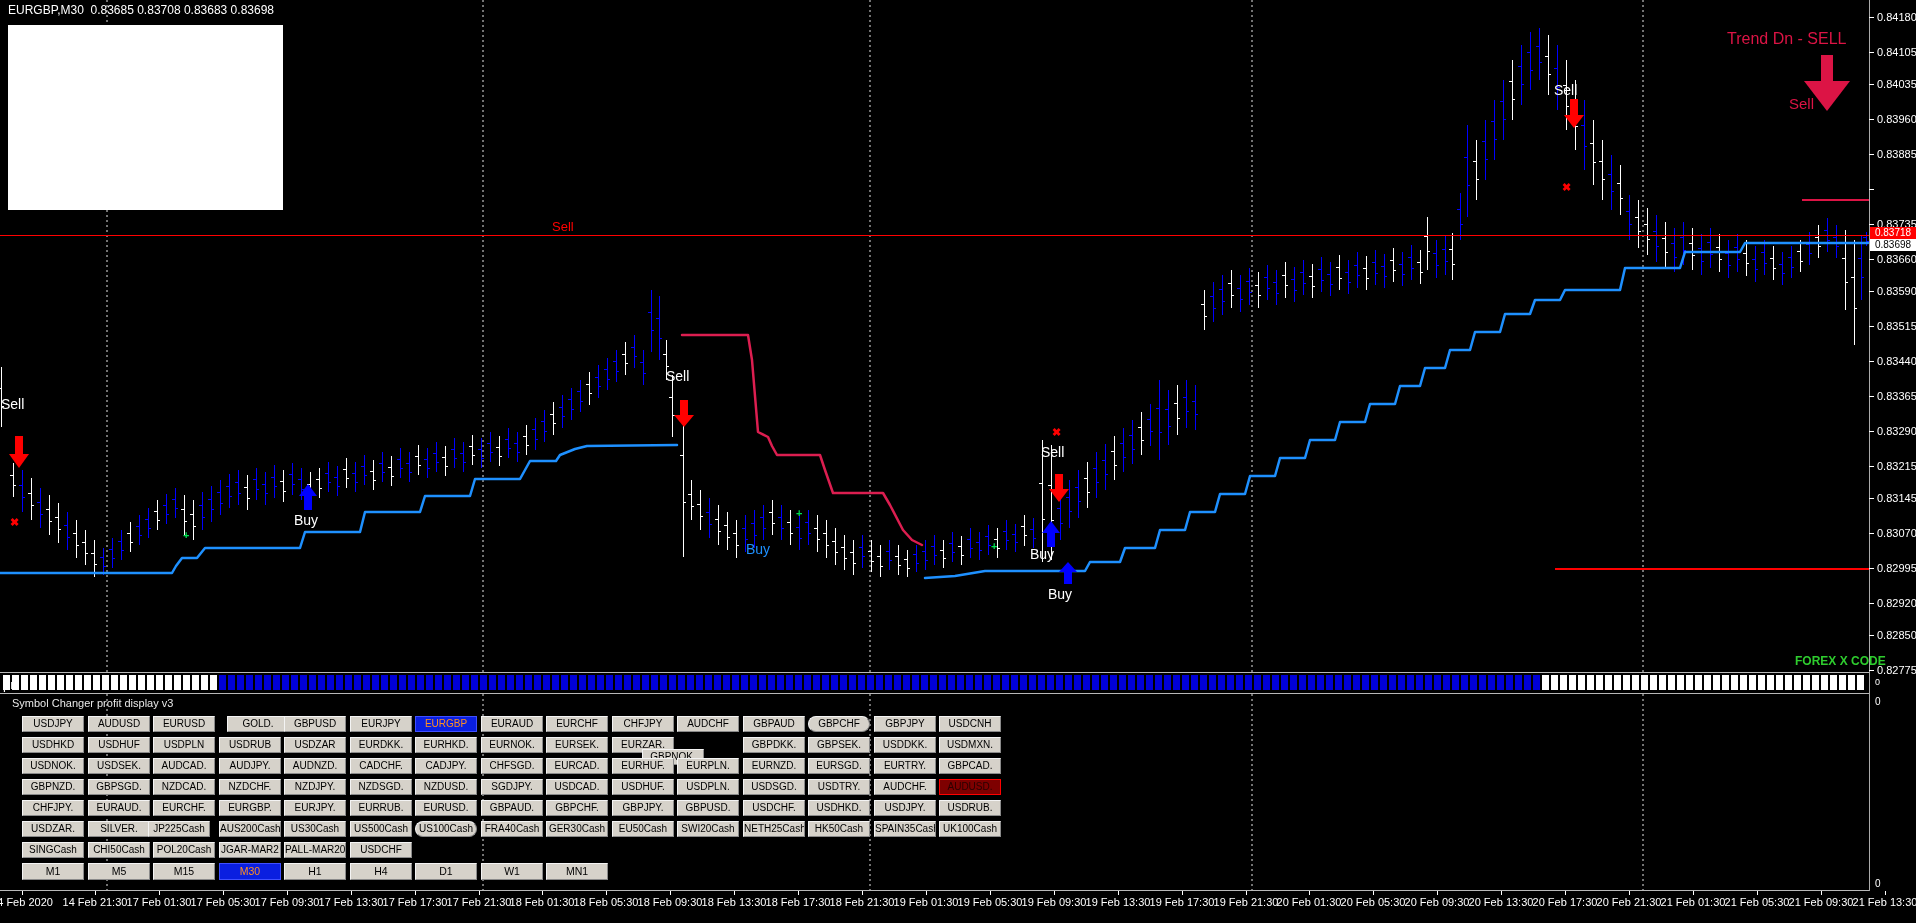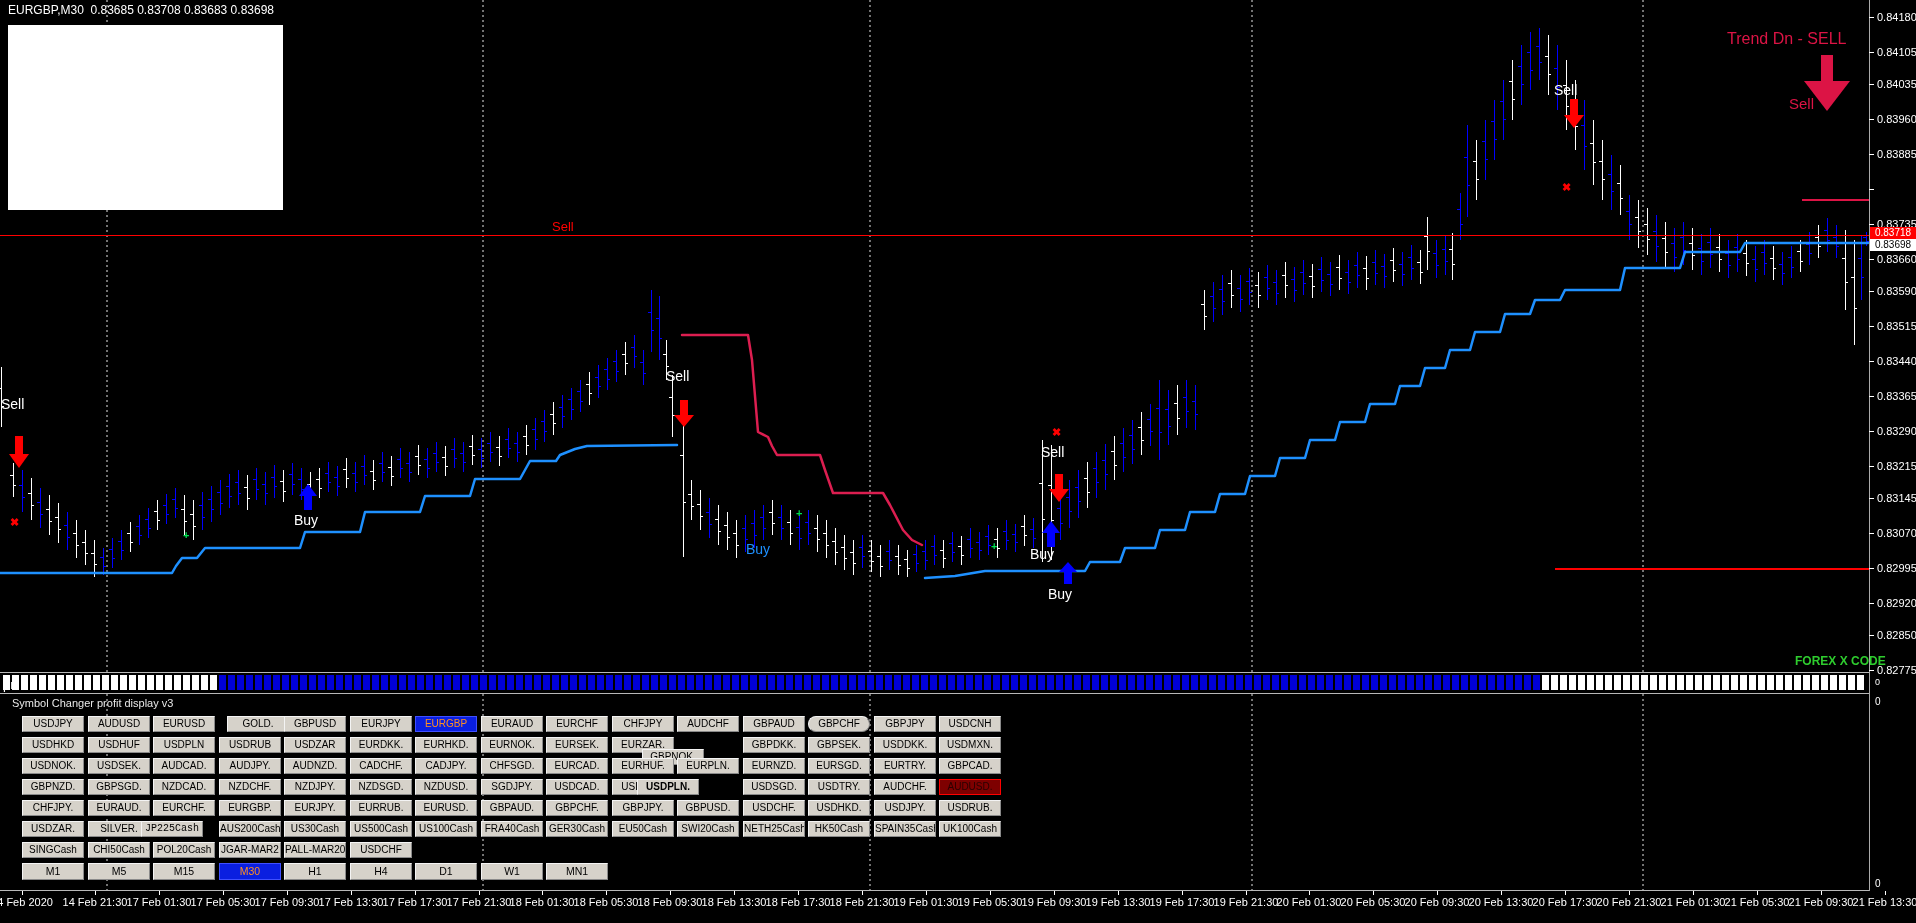--- a/index.html
+++ b/index.html
@@ -440,21 +440,21 @@
       <button class="sym-btn" style="left: 22px; top: 779px; position: absolute;">GBPNZD.</button>
       <button class="sym-btn" style="left: 88px; top: 779px; position: absolute;">GBPSGD.</button>
       <button class="sym-btn" style="left: 153px; top: 779px; position: absolute;">NZDCAD.</button>
       <button class="sym-btn" style="left: 219px; top: 779px; position: absolute;">NZDCHF.</button>
       <button class="sym-btn" style="left: 284px; top: 779px; position: absolute;">NZDJPY.</button>
       <button class="sym-btn" style="left: 350px; top: 779px; position: absolute;">NZDSGD.</button>
       <button class="sym-btn" style="left: 415px; top: 779px; position: absolute;">NZDUSD.</button>
       <button class="sym-btn" style="left: 481px; top: 779px; position: absolute;">SGDJPY.</button>
       <button class="sym-btn" style="left: 546px; top: 779px; position: absolute;">USDCAD.</button>
       <button class="sym-btn" style="left: 612px; top: 779px; position: absolute;">USDHUF.</button>
-      <button class="sym-btn" style="left: 637px; top: 779px; position: absolute; font-weight: bold;">USDPLN.</button>
+      <button class="sym-btn" style="left: 677px; top: 779px; position: absolute;">USDPLN.</button>
       <button class="sym-btn" style="left: 743px; top: 779px; position: absolute;">USDSGD.</button>
       <button class="sym-btn" style="left: 808px; top: 779px; position: absolute;">USDTRY.</button>
       <button class="sym-btn" style="left: 874px; top: 779px; position: absolute;">AUDCHF.</button>
       <button class="sym-btn alert" style="left: 939px; top: 779px; position: absolute;">AUDUSD.</button>
       <button class="sym-btn" style="left: 22px; top: 800px; position: absolute;">CHFJPY.</button>
       <button class="sym-btn" style="left: 88px; top: 800px; position: absolute;">EURAUD.</button>
       <button class="sym-btn" style="left: 153px; top: 800px; position: absolute;">EURCHF.</button>
       <button class="sym-btn" style="left: 219px; top: 800px; position: absolute;">EURGBP.</button>
       <button class="sym-btn" style="left: 284px; top: 800px; position: absolute;">EURJPY.</button>
       <button class="sym-btn" style="left: 350px; top: 800px; position: absolute;">EURRUB.</button>
@@ -462,25 +462,25 @@
       <button class="sym-btn" style="left: 481px; top: 800px; position: absolute;">GBPAUD.</button>
       <button class="sym-btn" style="left: 546px; top: 800px; position: absolute;">GBPCHF.</button>
       <button class="sym-btn" style="left: 612px; top: 800px; position: absolute;">GBPJPY.</button>
       <button class="sym-btn" style="left: 677px; top: 800px; position: absolute;">GBPUSD.</button>
       <button class="sym-btn" style="left: 743px; top: 800px; position: absolute;">USDCHF.</button>
       <button class="sym-btn" style="left: 808px; top: 800px; position: absolute;">USDHKD.</button>
       <button class="sym-btn" style="left: 874px; top: 800px; position: absolute;">USDJPY.</button>
       <button class="sym-btn" style="left: 939px; top: 800px; position: absolute;">USDRUB.</button>
       <button class="sym-btn" style="left: 22px; top: 821px; position: absolute;">USDZAR.</button>
       <button class="sym-btn" style="left: 88px; top: 821px; position: absolute;">SILVER.</button>
-      <button class="sym-btn" style="left: 141px; top: 821px; position: absolute; font-family: Liberation Mono, monospace;">JP225Cash</button>
+      <button class="sym-btn" style="left: 148px; top: 821px; position: absolute;">JP225Cash</button>
       <button class="sym-btn" style="left: 219px; top: 821px; position: absolute;">AUS200Cash</button>
       <button class="sym-btn" style="left: 284px; top: 821px; position: absolute;">US30Cash</button>
       <button class="sym-btn" style="left: 350px; top: 821px; position: absolute;">US500Cash</button>
-      <button class="sym-btn" style="left: 415px; top: 821px; position: absolute;">US100Cash</button>
+      <button class="sym-btn" style="left: 415px; top: 821px; position: absolute; border-radius: 8px;">US100Cash</button>
       <button class="sym-btn" style="left: 481px; top: 821px; position: absolute;">FRA40Cash</button>
       <button class="sym-btn" style="left: 546px; top: 821px; position: absolute;">GER30Cash</button>
       <button class="sym-btn" style="left: 612px; top: 821px; position: absolute;">EU50Cash</button>
       <button class="sym-btn" style="left: 677px; top: 821px; position: absolute;">SWI20Cash</button>
       <button class="sym-btn" style="left: 743px; top: 821px; position: absolute;">NETH25Cash</button>
       <button class="sym-btn" style="left: 808px; top: 821px; position: absolute;">HK50Cash</button>
       <button class="sym-btn" style="left: 874px; top: 821px; position: absolute;">SPAIN35Cash</button>
       <button class="sym-btn" style="left: 939px; top: 821px; position: absolute;">UK100Cash</button>
       <button class="sym-btn" style="left: 22px; top: 842px; position: absolute;">SINGCash</button>
       <button class="sym-btn" style="left: 88px; top: 842px; position: absolute;">CHI50Cash</button>

